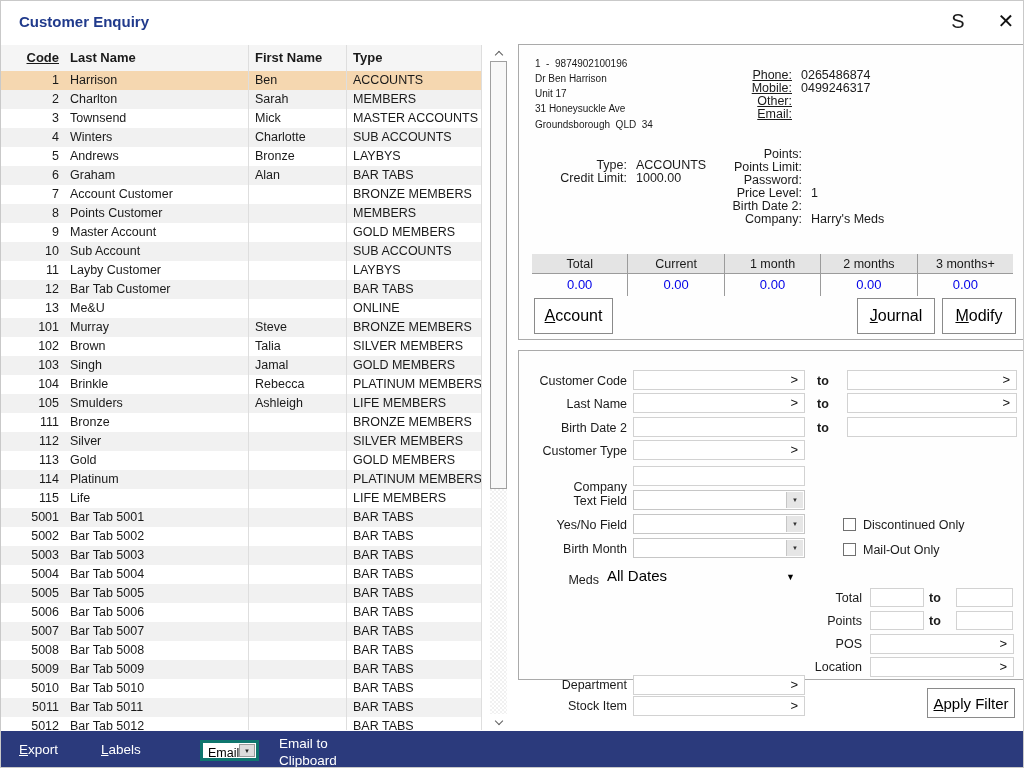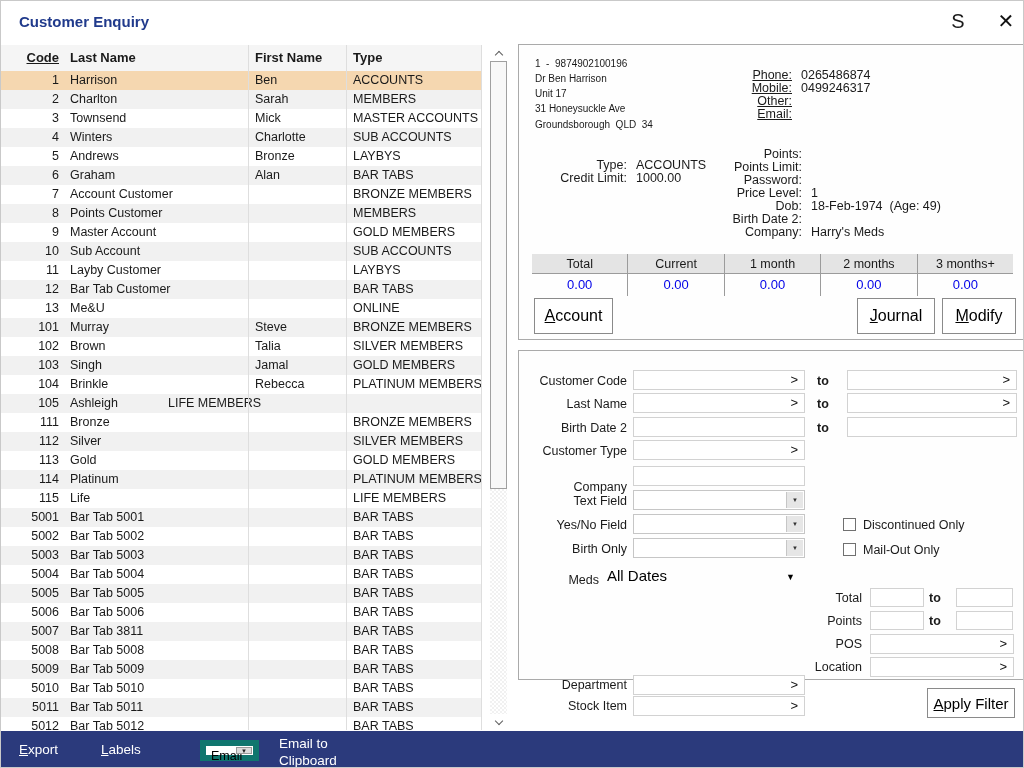--- a/index.html
+++ b/index.html
@@ -72,21 +72,21 @@
                border-left:1px solid #c6c6c6; display:flex; align-items:center; justify-content:center;
                font-size:6px; color:#333; }
   .checkbox { position:absolute; width:13px; height:13px; background:#fff; border:1px solid #707070; }
   .sales-combo { position:absolute; left:86px; top:214px; width:192px; height:24px; }
   .sales-value { position:absolute; left:2px; top:2px; font-size:15px; color:#000; }
   .sales-arrow { position:absolute; right:2px; top:7px; font-size:9px; color:#000; }
   
   .bottombar { position:absolute; left:0; top:730px; width:1024px; height:38px; background:#2b3a7c; color:#fff; }
   .bb-link { position:absolute; top:11px; font-size:13.5px; color:#fff; display:block; cursor:default; }
   .bb-link::first-letter { text-decoration:underline; }
-  .email-combo { position:absolute; left:199px; top:9px; width:59px; height:21px; background:#fff; border:6px solid #0f766e; }
+  .email-combo { position:absolute; left:199px; top:9px; width:59px; height:21px; background:#fff; border:3px solid #0f766e; }
   .email-combo-text { position:absolute; left:5px; top:3px; font-size:12.5px; color:#000; }
   .email-combo-btn { position:absolute; right:1px; top:1px; bottom:1px; width:16px; background:#dcdcdc;
                      border:1px solid #9a9a9a; display:flex; align-items:center; justify-content:center;
                      font-size:6px; color:#222; }
   .bb-wrap { position:absolute; left:278px; top:4px; width:82px; font-size:13.5px; line-height:17px; }
 </style>
 </head>
 <body>
 
 <div class="window">
@@ -200,20 +200,21 @@
           <div class="tcell c3">GOLD MEMBERS</div>
         </div>
         <div class="trow">
           <div class="tcell c0">104</div>
           <div class="tcell c1">Brinkle</div>
           <div class="tcell c2">Rebecca</div>
           <div class="tcell c3">PLATINUM MEMBERS</div>
         </div>
         <div class="trow alt">
           <div class="tcell c0">105</div>
+          <div class="tcell c1">Smulders</div>
           <div class="tcell c2">Ashleigh</div>
           <div class="tcell c3">LIFE MEMBERS</div>
         </div>
         <div class="trow">
           <div class="tcell c0">111</div>
           <div class="tcell c1">Bronze</div>
           <div class="tcell c2"></div>
           <div class="tcell c3">BRONZE MEMBERS</div>
         </div>
         <div class="trow alt">
@@ -271,21 +272,21 @@
           <div class="tcell c3">BAR TABS</div>
         </div>
         <div class="trow">
           <div class="tcell c0">5006</div>
           <div class="tcell c1">Bar Tab 5006</div>
           <div class="tcell c2"></div>
           <div class="tcell c3">BAR TABS</div>
         </div>
         <div class="trow alt">
           <div class="tcell c0">5007</div>
-          <div class="tcell c1">Bar Tab 3811</div>
+          <div class="tcell c1">Bar Tab 5007</div>
           <div class="tcell c2"></div>
           <div class="tcell c3">BAR TABS</div>
         </div>
         <div class="trow">
           <div class="tcell c0">5008</div>
           <div class="tcell c1">Bar Tab 5008</div>
           <div class="tcell c2"></div>
           <div class="tcell c3">BAR TABS</div>
         </div>
         <div class="trow alt">
@@ -373,24 +374,20 @@
           <span class="kv-label">Points Limit:</span>
           <span class="kv-value"></span>
         </div>
         <div class="kv-row">
           <span class="kv-label">Password:</span>
           <span class="kv-value"></span>
         </div>
         <div class="kv-row">
           <span class="kv-label">Price Level:</span>
           <span class="kv-value">1</span>
-        </div>
-        <div class="kv-row">
-          <span class="kv-label">Dob:</span>
-          <span class="kv-value">18-Feb-1974  (Age: 49)</span>
         </div>
         <div class="kv-row">
           <span class="kv-label">Birth Date 2:</span>
           <span class="kv-value"></span>
         </div>
         <div class="kv-row">
           <span class="kv-label">Company:</span>
           <span class="kv-value">Harry's Meds</span>
         </div>
       </div>
@@ -459,21 +456,21 @@
     <div class="flabel" style="left:0;top:143px;width:108px">Text Field</div>
     <div class="combo" style="left:114px;top:139px;width:172px">
         <span class="combo-btn">▼</span>
       </div>
 
     <div class="flabel" style="left:0;top:167px;width:108px">Yes/No Field</div>
     <div class="combo" style="left:114px;top:163px;width:172px">
         <span class="combo-btn">▼</span>
       </div>
 
-    <div class="flabel" style="left:0;top:191px;width:108px">Birth Only</div>
+    <div class="flabel" style="left:0;top:191px;width:108px">Birth Month</div>
     <div class="combo" style="left:114px;top:187px;width:172px">
         <span class="combo-btn">▼</span>
       </div>
 
     <div class="checkbox" style="left:324px;top:167px"></div>
     <div class="flabel" style="left:344px;top:167px;width:120px;text-align:left">Discontinued Only</div>
     <div class="checkbox" style="left:324px;top:192px"></div>
     <div class="flabel" style="left:344px;top:192px;width:120px;text-align:left">Mail-Out Only</div>
 
     <div class="flabel" style="left:30px;top:222px;width:50px">Meds</div>

